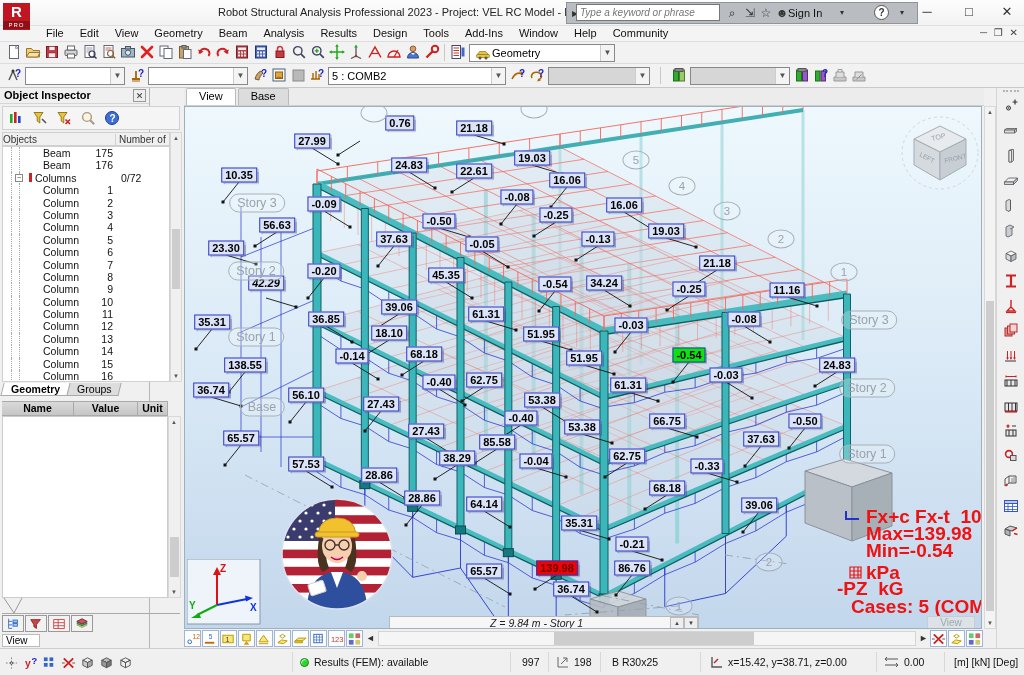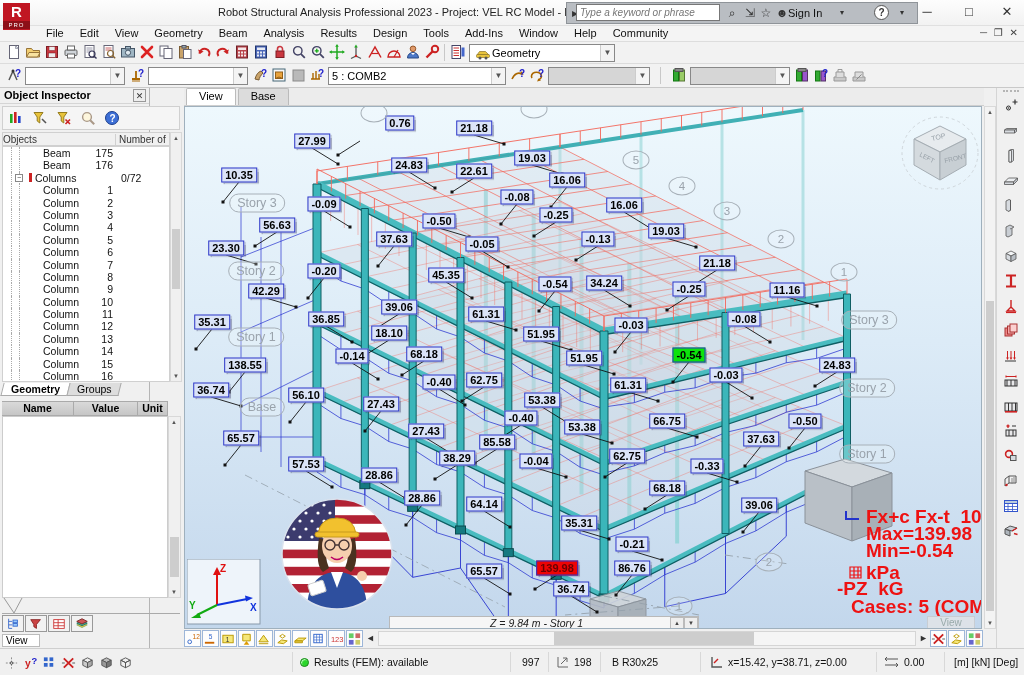--- a/index.html
+++ b/index.html
@@ -1226,21 +1226,21 @@
           <div class="vlabel" style="left: 439px; top: 98px;">16.06</div>
           <div class="vlabel" style="left: 371px; top: 108px;">-0.25</div>
           <div class="vlabel" style="left: 41px; top: 141px;">23.30</div>
           <div class="vlabel" style="left: 209px; top: 132px;">37.63</div>
           <div class="vlabel" style="left: 297px; top: 137px;">-0.05</div>
           <div class="vlabel" style="left: 413px; top: 132px;">-0.13</div>
           <div class="vlabel" style="left: 481px; top: 124px;">19.03</div>
           <div class="vlabel" style="left: 139px; top: 164px;">-0.20</div>
           <div class="vlabel" style="left: 261px; top: 168px;">45.35</div>
           <div class="vlabel" style="left: 532px; top: 156px;">21.18</div>
-          <div class="vlabel" style="left: 81px; top: 184px;">42.29</div>
+          <div class="vlabel" style="left: 81px; top: 176px; font-style: italic;">42.29</div>
           <div class="vlabel" style="left: 370px; top: 177px;">-0.54</div>
           <div class="vlabel" style="left: 419px; top: 176px;">34.24</div>
           <div class="vlabel" style="left: 504px; top: 182px;">-0.25</div>
           <div class="vlabel" style="left: 602px; top: 183px;">11.16</div>
           <div class="vlabel" style="left: 27px; top: 215px;">35.31</div>
           <div class="vlabel" style="left: 141px; top: 212px;">36.85</div>
           <div class="vlabel" style="left: 214px; top: 200px;">39.06</div>
           <div class="vlabel" style="left: 301px; top: 207px;">61.31</div>
           <div class="vlabel" style="left: 446px; top: 218px;">-0.03</div>
           <div class="vlabel" style="left: 559px; top: 212px;">-0.08</div>

